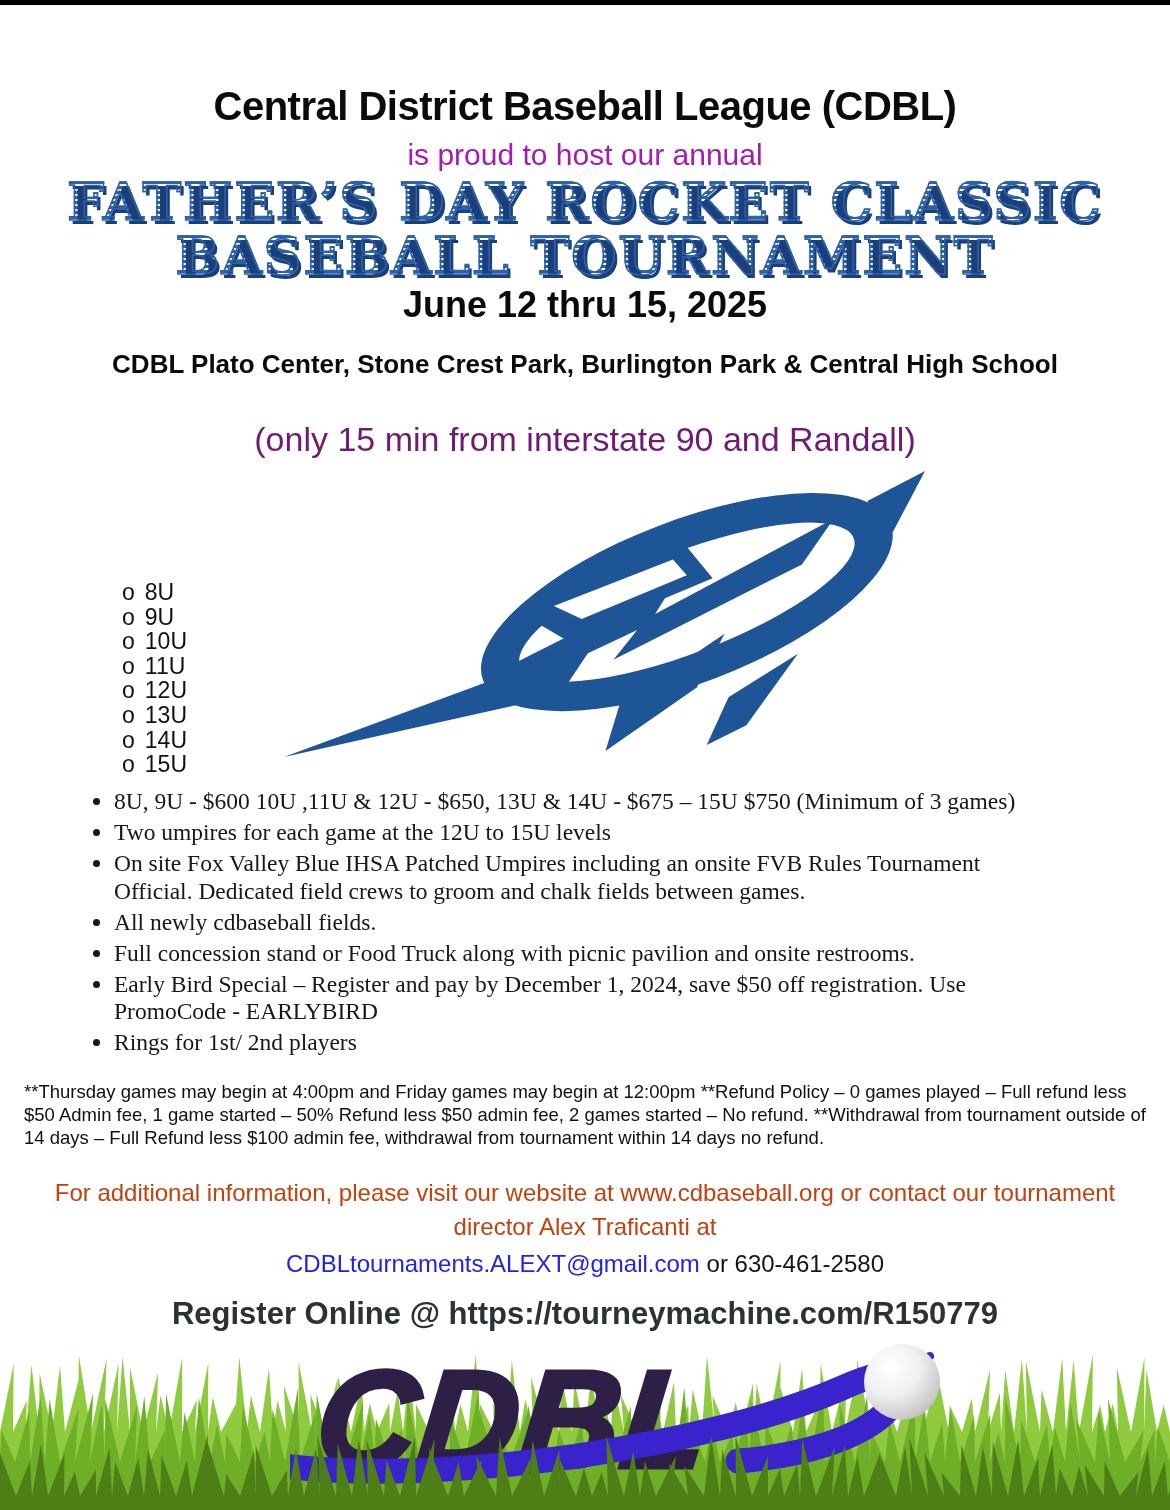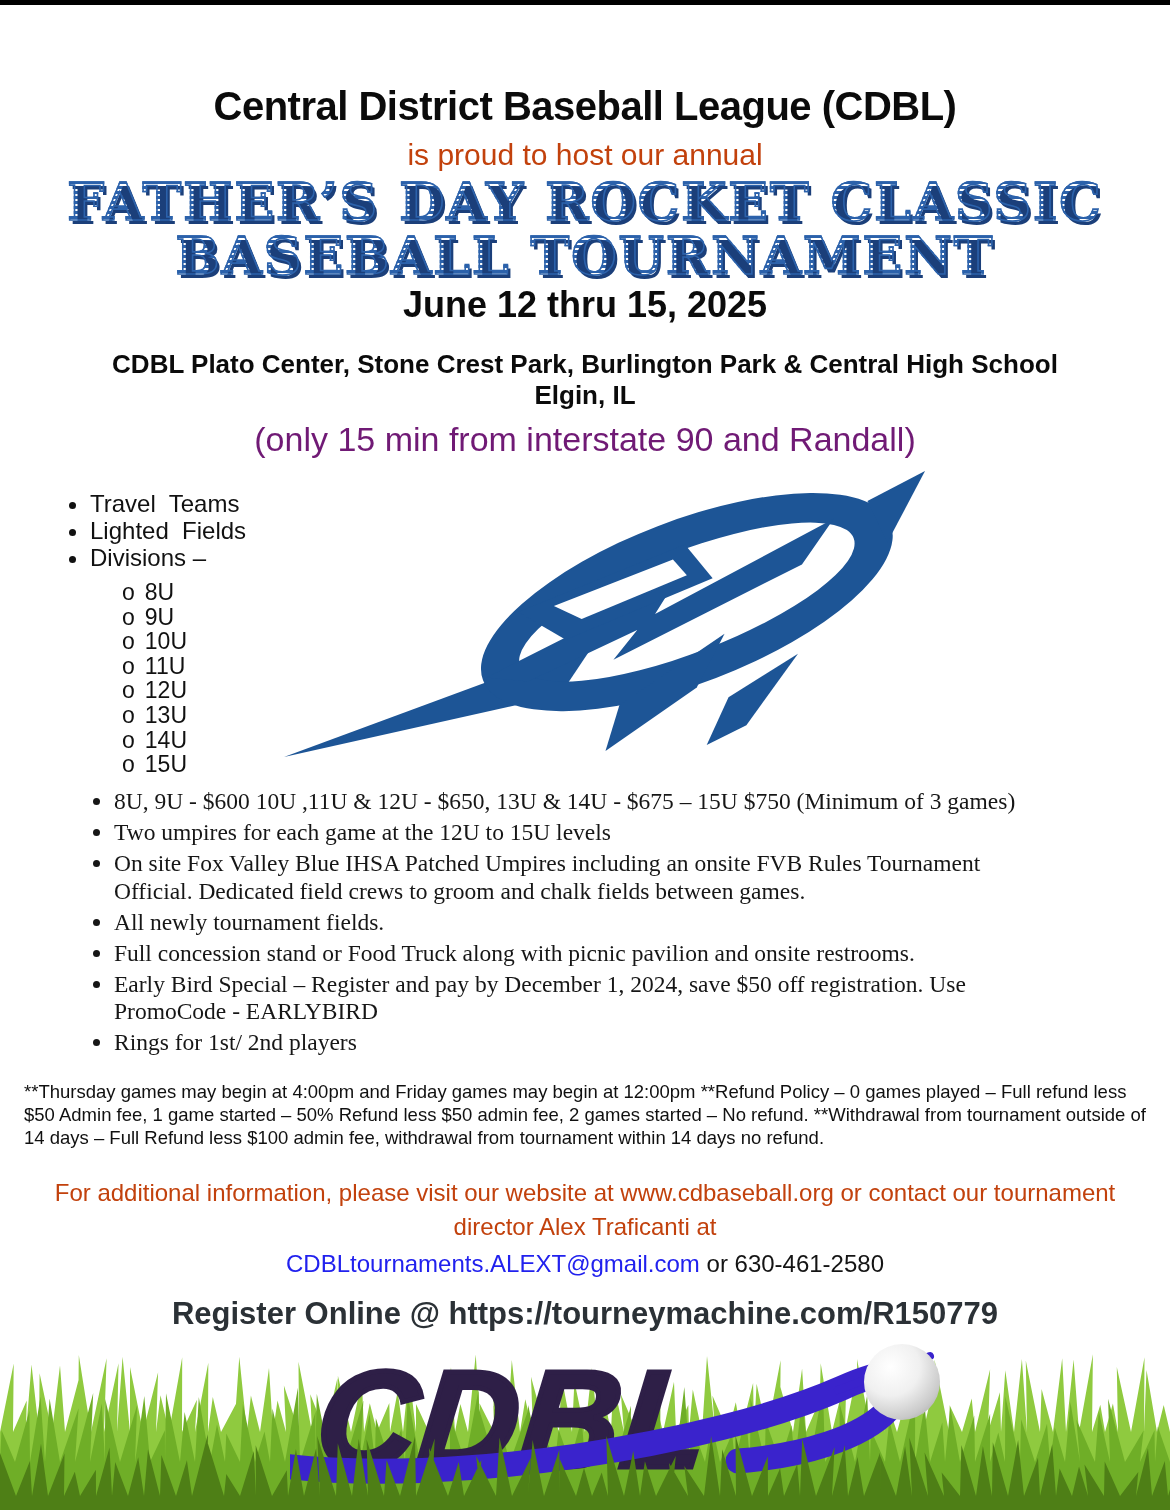--- a/index.html
+++ b/index.html
@@ -6,21 +6,21 @@
   .page {
     position:relative; width:1170px; height:1510px; background:#ffffff;
     overflow:hidden; font-family:"Liberation Sans", sans-serif; color:#111;
   }
   .abs { position:absolute; }
   .ctr { left:0; width:1170px; text-align:center; }
 
   .topbar { top:0; left:0; width:1170px; height:5px; background:#000; }
 
   .org-title { top:84px; font-size:40px; font-weight:bold; letter-spacing:-0.5px; color:#0b0b0b; }
-  .tagline   { top:138px; font-size:30px; font-weight:400; color:#c2410c; }
+  .tagline   { top:138px; font-size:30px; font-weight:400; color:#a21caf; }
 
   .deco {
     font-family:"DejaVu Serif", serif; font-weight:bold; font-size:52px;
     letter-spacing:2px; line-height:1;
     color:transparent;
     background-image:repeating-linear-gradient(180deg,
       var(--title-blue,#2c62ab) 0 3px, #ffffff 3px 5px);
     -webkit-background-clip:text; background-clip:text;
     -webkit-text-stroke:1.6px var(--title-blue,#2c62ab);
     text-shadow:3px 4px 0 var(--title-shadow,#1b3f7a);
@@ -76,30 +76,24 @@
 
   <div class="abs topbar"></div>
 
   <div class="abs ctr org-title">Central District Baseball League (CDBL)</div>
   <div class="abs ctr tagline">is proud to host our annual</div>
   <div class="abs ctr deco deco1">FATHER’S DAY ROCKET CLASSIC</div>
   <div class="abs ctr deco deco2">BASEBALL TOURNAMENT</div>
   <div class="abs ctr dates">June 12 thru 15, 2025</div>
   <div class="abs ctr venues">
     <div>CDBL Plato Center, Stone Crest Park, Burlington Park &amp; Central High School</div>
-    <div>Elgin, IL</div>
   </div>
   <div class="abs ctr note">(only 15 min from interstate 90 and Randall)</div>
 
   <div class="abs mid">
-    <ul class="features">
-      <li>Travel  Teams</li>
-      <li>Lighted  Fields</li>
-      <li>Divisions –</li>
-    </ul>
     <ul class="divisions">
       <li>
           <span class="omark">o</span>
           <span>8U</span>
         </li>
       <li>
           <span class="omark">o</span>
           <span>9U</span>
         </li>
       <li>
@@ -140,21 +134,21 @@
         <path d="M 342 244 L 448 172 L 420 226 L 328 290 Z"></path>
         <path d="M 452 236 L 522 192 L 470 264 L 430 284 Z"></path>
       </g>
     </svg>
   </div>
 
   <ul class="abs details">
     <li>8U, 9U - $600 10U ,11U &amp; 12U - $650, 13U &amp; 14U - $675 – 15U $750 (Minimum of 3 games)</li>
     <li>Two umpires for each game at the 12U to 15U levels</li>
     <li>On site Fox Valley Blue IHSA Patched Umpires including an onsite FVB Rules Tournament Official. Dedicated field crews to groom and chalk fields between games.</li>
-    <li> All newly tournament fields.</li>
+    <li> All newly cdbaseball fields.</li>
     <li> Full concession stand or Food Truck along with picnic pavilion and onsite restrooms.</li>
     <li>Early Bird Special – Register and pay by December 1, 2024, save $50 off registration. Use PromoCode - EARLYBIRD</li>
     <li>Rings for 1st/ 2nd players</li>
   </ul>
 
   <div class="abs fineprint">**Thursday games may begin at 4:00pm and Friday games may begin at 12:00pm **Refund Policy – 0 games played – Full refund less $50 Admin fee, 1 game started – 50% Refund less $50 admin fee, 2 games started – No refund. **Withdrawal from tournament outside of 14 days – Full Refund less $100 admin fee, withdrawal from tournament within 14 days no refund.</div>
 
   <div class="abs info">For additional information, please visit our website at www.cdbaseball.org or contact our tournament director Alex Traficanti at</div>
 
   <div class="abs ctr emailline">

